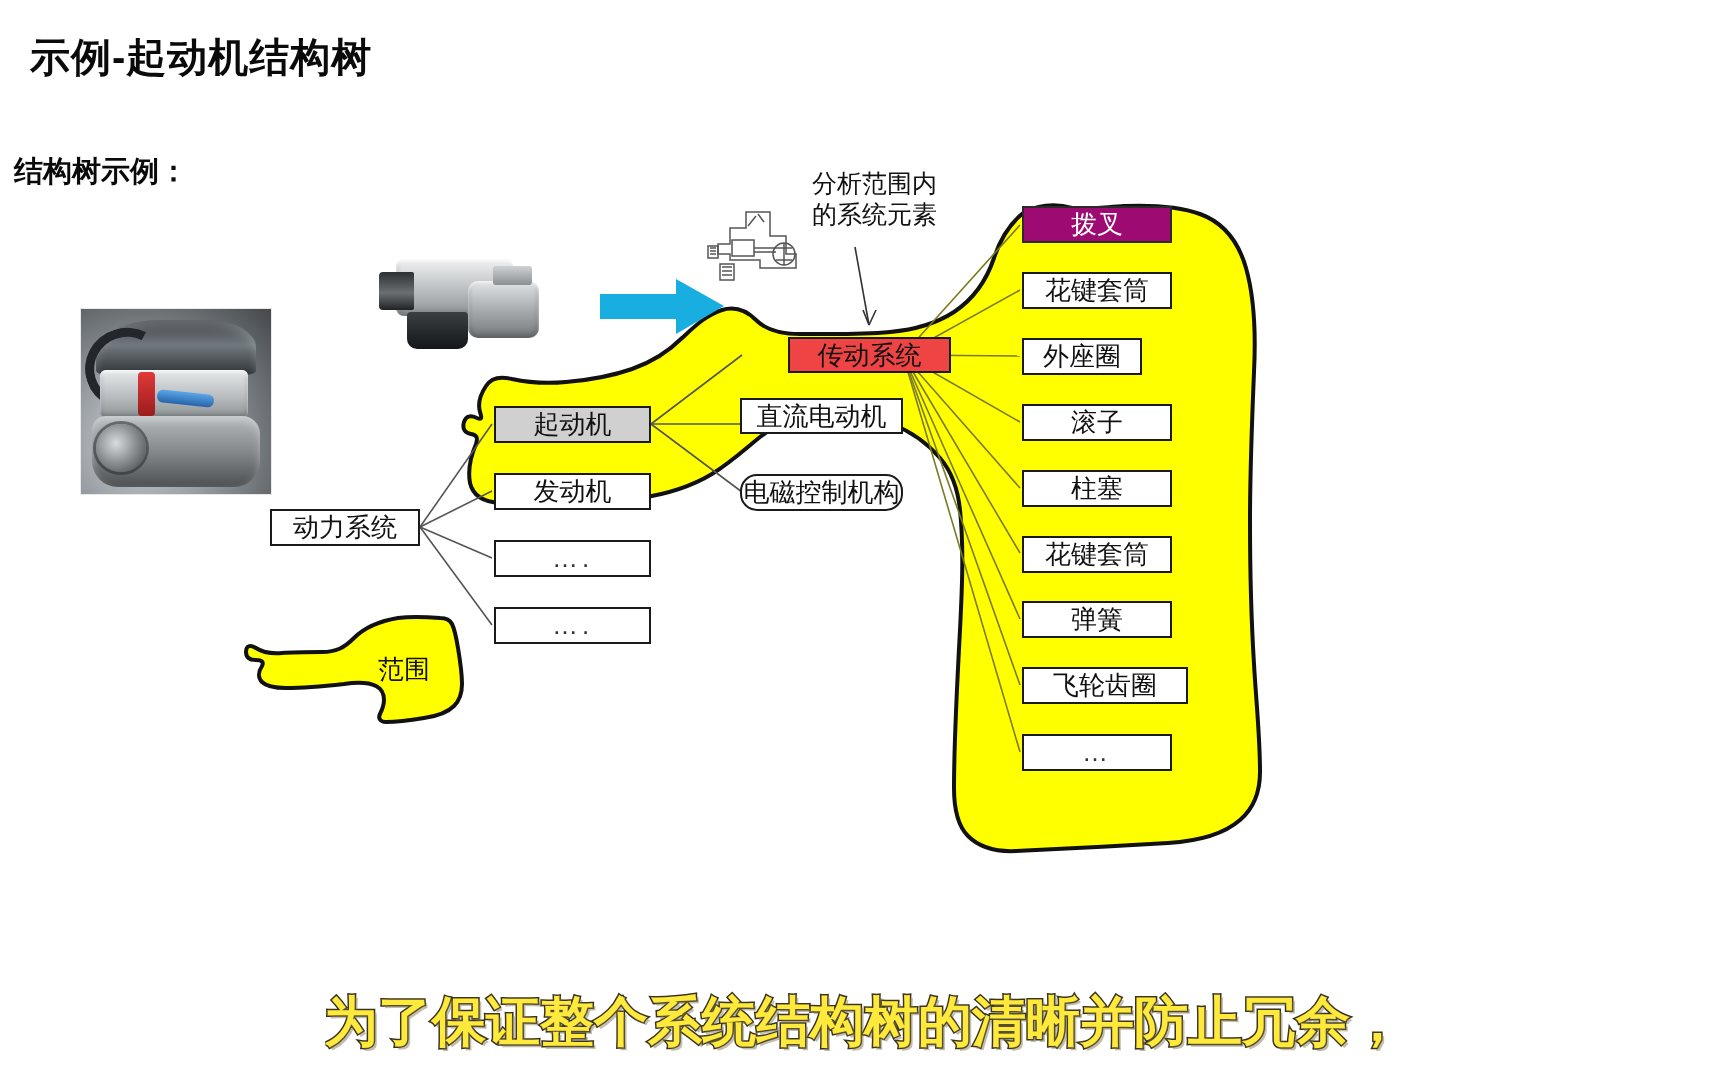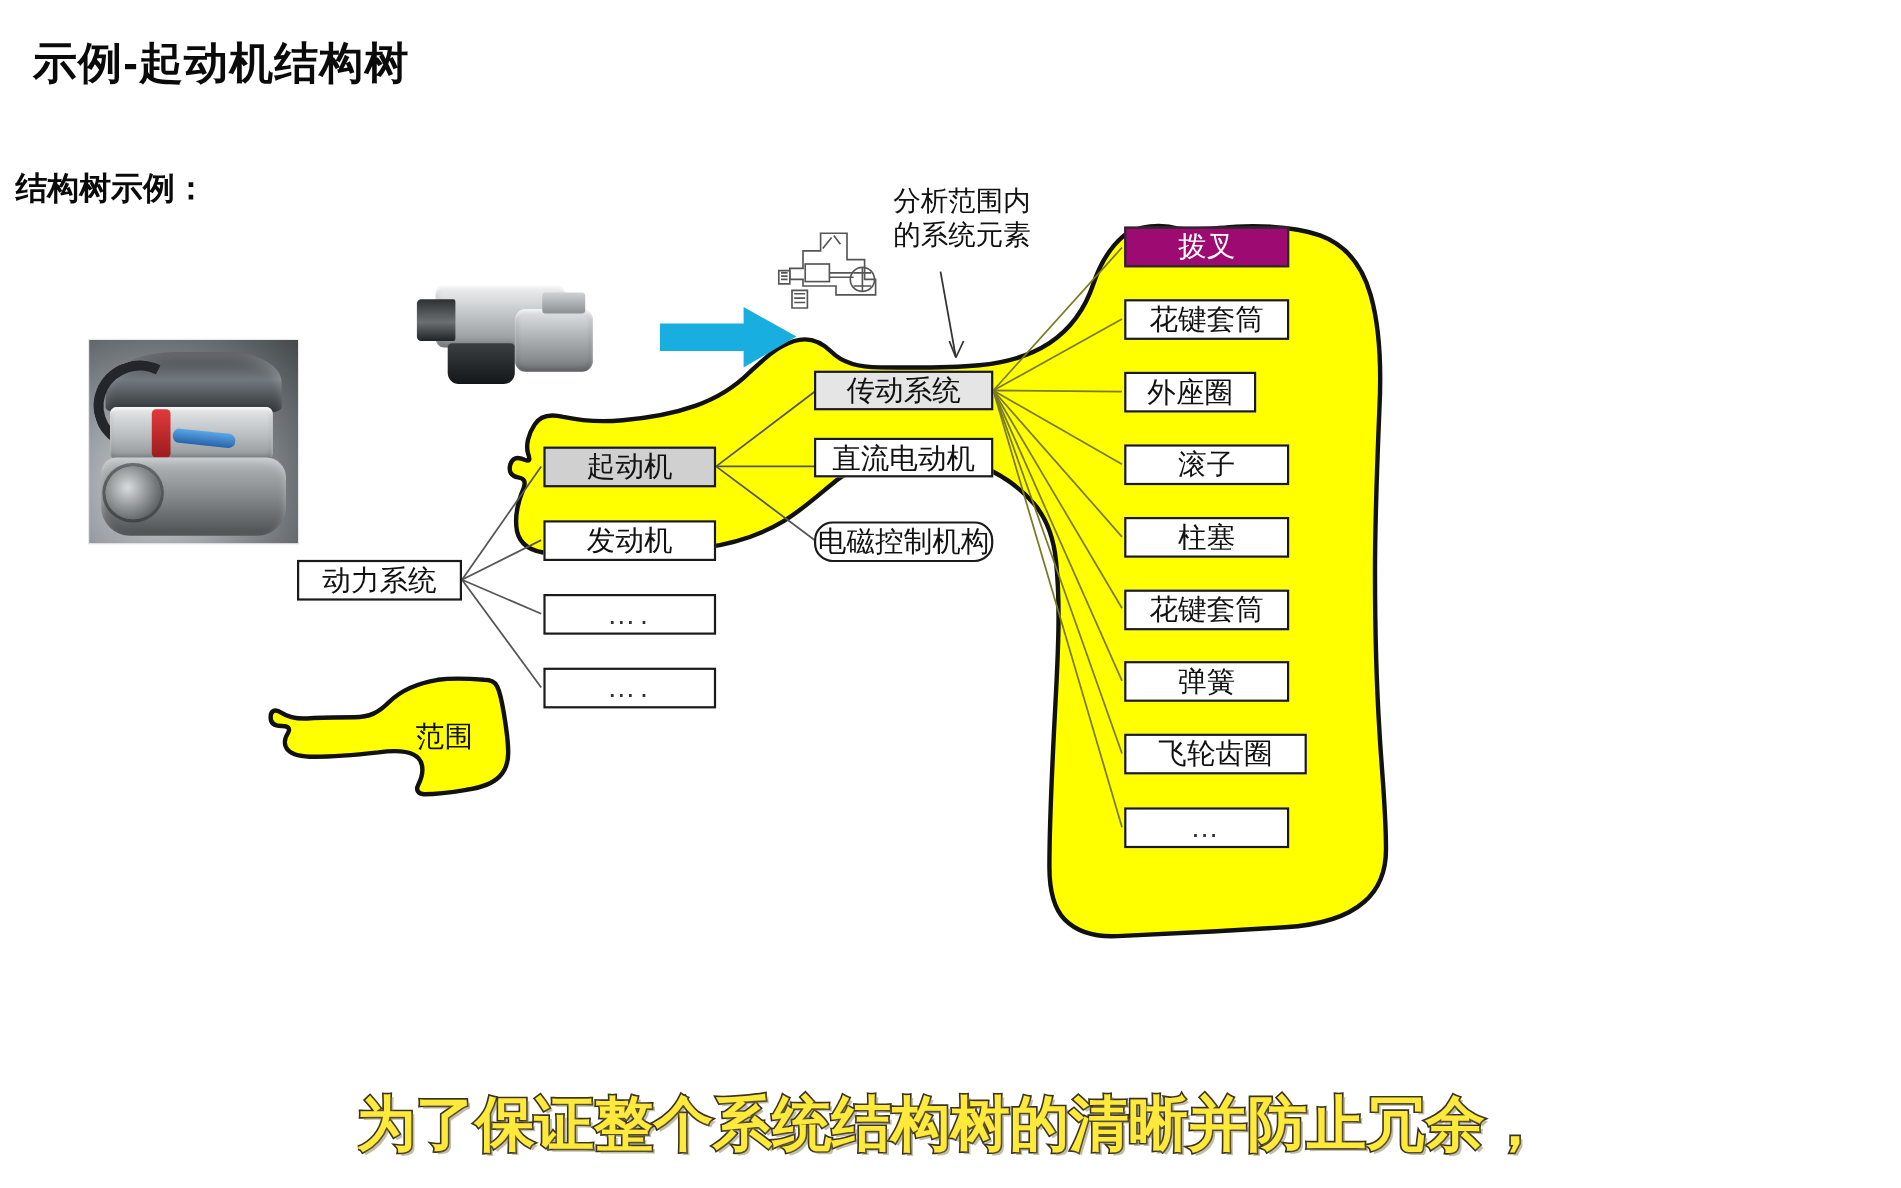--- a/index.html
+++ b/index.html
@@ -26,21 +26,21 @@
 
   
   .node{
     position:absolute;box-sizing:border-box;
     display:flex;align-items:center;justify-content:center;
     background:#ffffff;border:2px solid #1a1a1a;
     font-size:26px;color:#111;white-space:nowrap;
     font-family:"Liberation Sans","DejaVu Sans",sans-serif;
   }
   .node.gray{background:#d0d0d0;}
-  .node.cyan{background:#e5e5e5;border-color:#1a1a1a;}
+  .node.cyan{background:#ef4444;border-color:#1a1a1a;margin-left:48px;}
   .node.magenta{background:#9c0a72;border-color:#2a2a2a;color:#ffffff;}
   .node.dots{letter-spacing:4px;font-size:26px;color:#333;}
 
   
   #scope-note{
     position:absolute;left:812px;top:168px;
     font-size:25px;line-height:1.22;color:#111;white-space:pre-line;
   }
   #legend-label{
     position:absolute;left:378px;top:652px;

